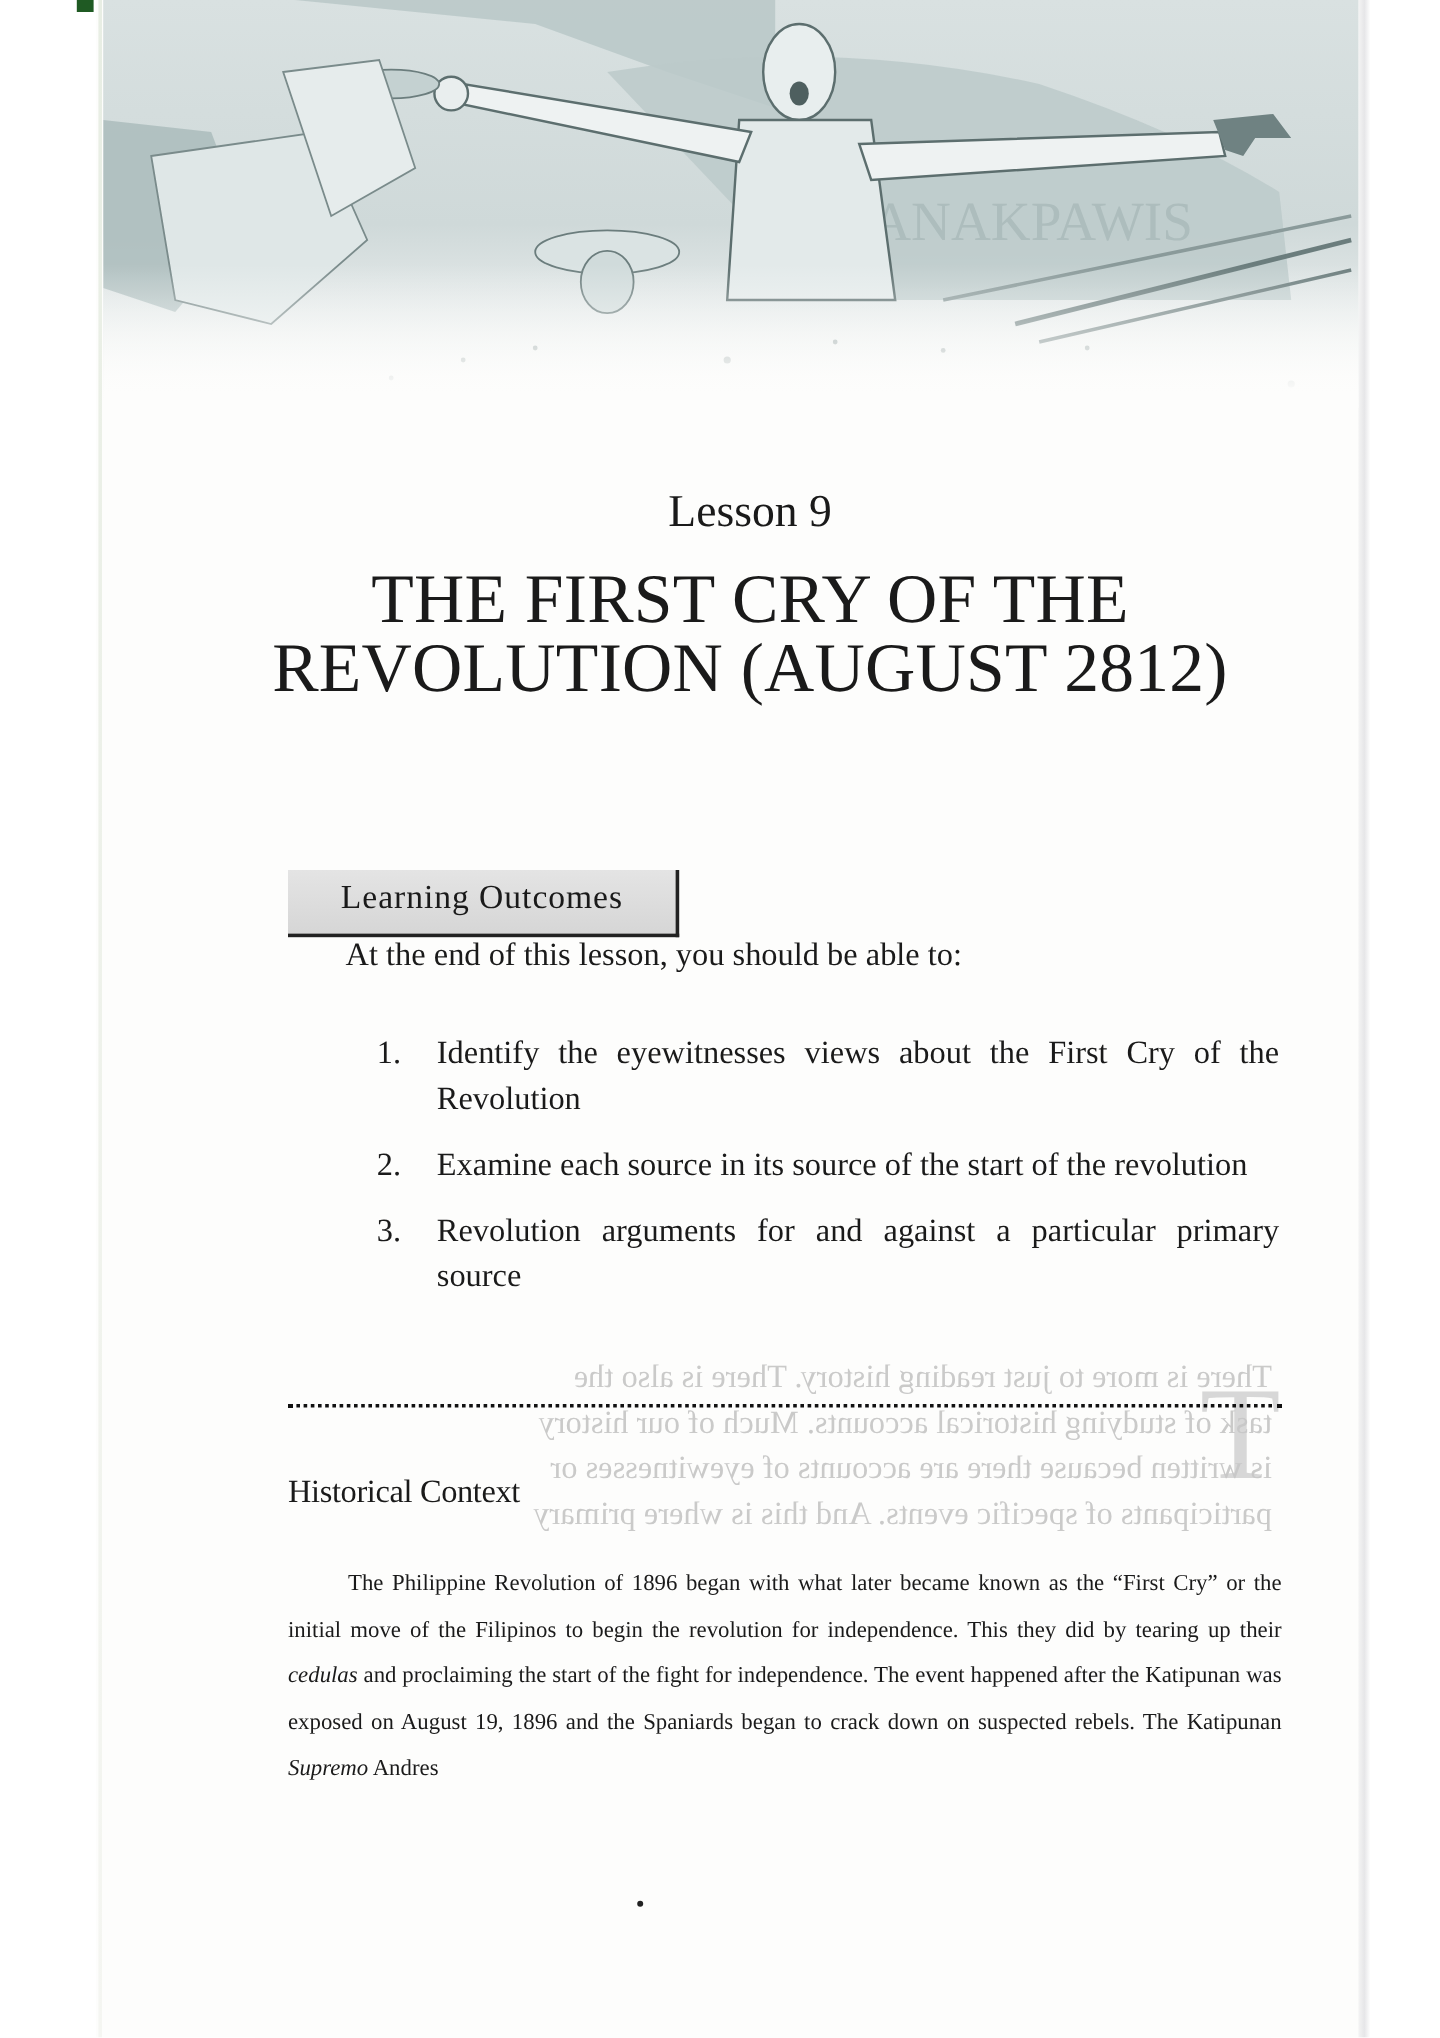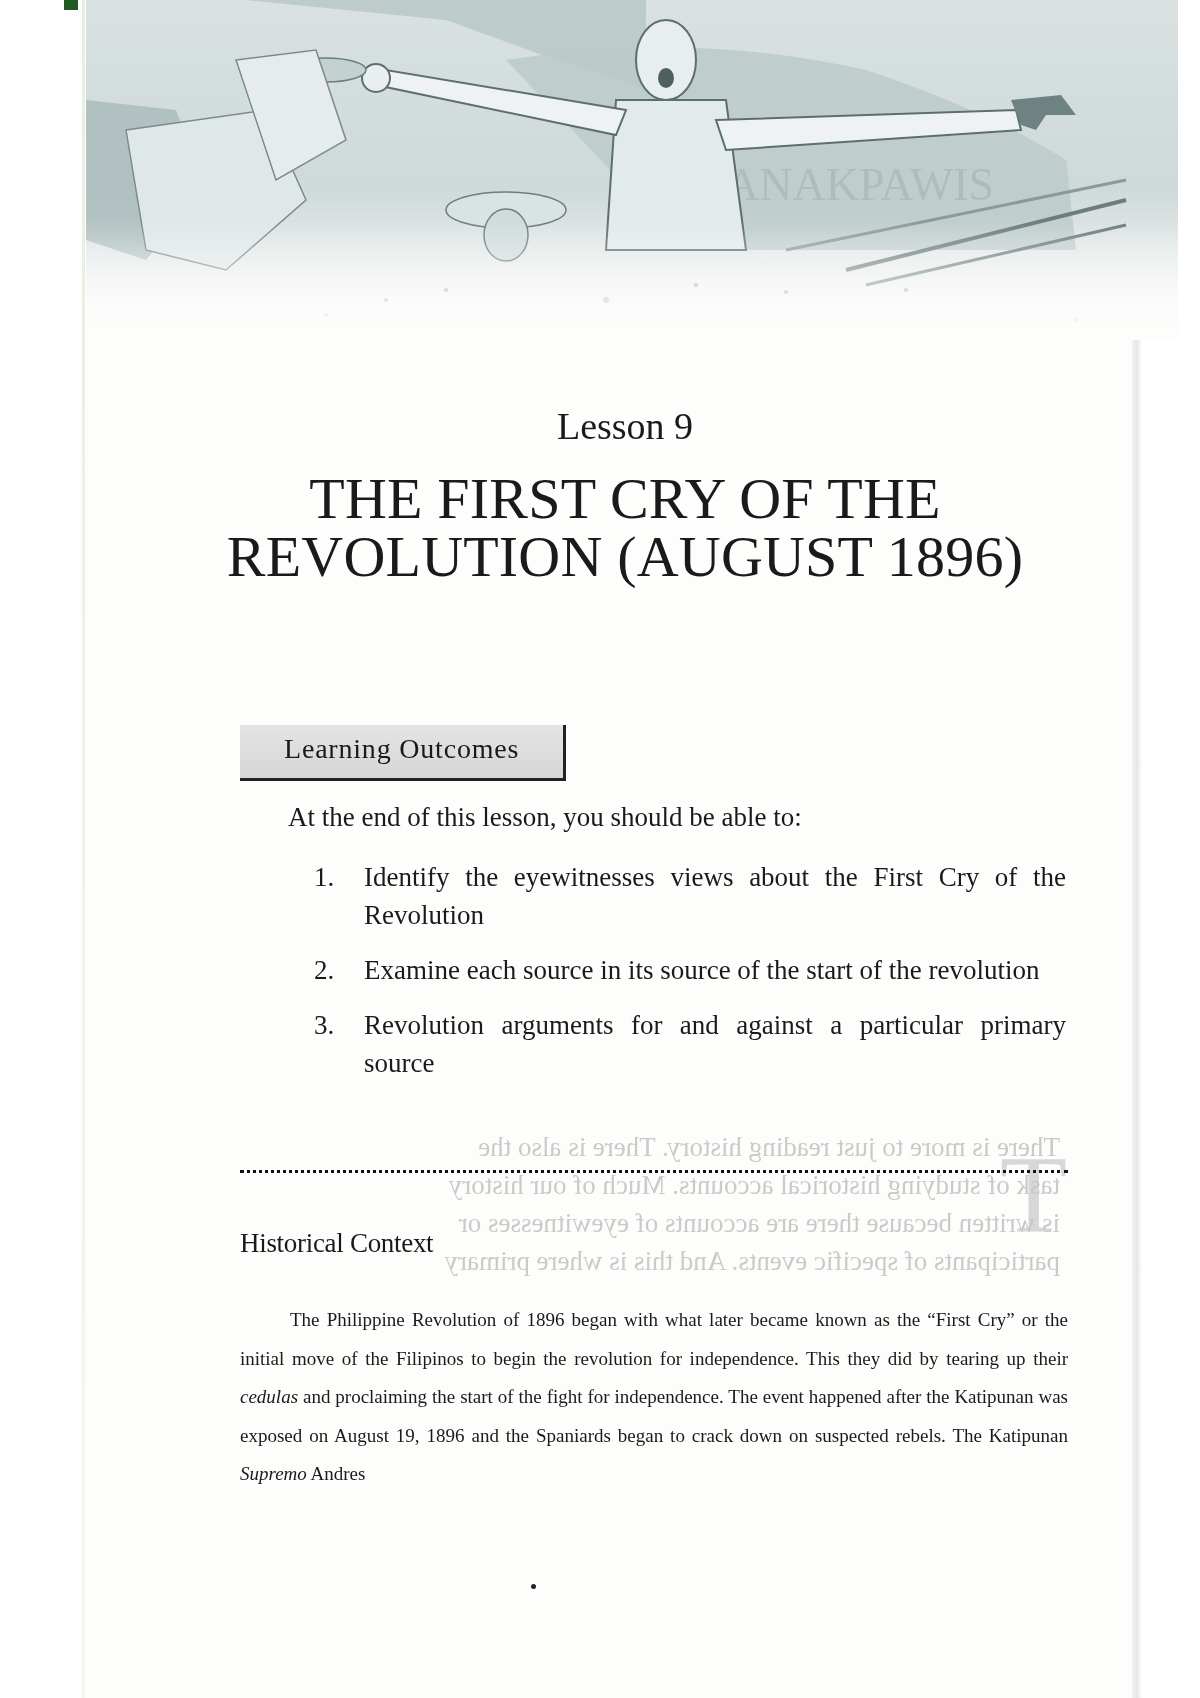--- a/index.html
+++ b/index.html
@@ -25,21 +25,20 @@
     position:absolute; left:64px; top:0; width:14px; height:10px; background:#1f5a23;
   }
   .corner-orange {
     position:absolute; left:1122px; top:0; width:18px; height:30px;
     background:#c2501a; border-bottom-left-radius:18px;
   }
   
   .banner {
     position:absolute; left:86px; top:0; width:1046px; height:340px; overflow:hidden;
     background:linear-gradient(180deg,#d9e1e1 0%, #cfd9d9 55%, #e9eded 80%, #fdfdfc 100%);
-    padding-left:46px;
   }
   .banner svg { position:absolute; left:0; top:0; }
   .banner-fade {
     position:absolute; left:0; bottom:0; width:100%; height:120px;
     background:linear-gradient(180deg, rgba(253,253,252,0) 0%, #fdfdfc 90%);
   }
   .lesson-number {
     position:absolute; left:0; width:1200px; top:403px; text-align:center;
     font-size:38px; line-height:46px; padding-left:50px; box-sizing:border-box;
   }
@@ -51,21 +50,21 @@
   .lo-box {
     position:absolute; left:240px; top:725px; width:326px; height:56px;
     background:linear-gradient(180deg,#e4e4e4,#d6d6d6);
     border-right:3px solid #222; border-bottom:3px solid #222;
     box-sizing:border-box;
   }
   .lo-label {
     position:absolute; left:24px; top:8px; font-size:28px; letter-spacing:0.8px;margin-left:20px;
   }
   .intro {
-    position:absolute; left:288px; top:800px; font-size:27px; line-height:34px;
+    position:absolute; left:288px; top:778px; font-size:27px; line-height:34px;
   }
   .outcomes {
     position:absolute; left:314px; top:858px; width:752px;
     list-style:none; margin:0; padding:0;
   }
   .outcome { display:flex; font-size:27px; line-height:38px; margin-bottom:17px; }
   .outcome-num { width:50px; flex:none; }
   .outcome-text { flex:1; text-align:justify; }
   .bleed {
     position:absolute; left:240px; width:820px; font-size:27px; line-height:38px;
@@ -143,21 +142,21 @@
       <circle cx="990" cy="320" r="3"></circle>
         <circle cx="240" cy="315" r="2"></circle>
     </g>
   </svg>
   <div class="banner-fade"></div>
 </div>
 
 <div class="lesson-number">Lesson 9</div>
 <div class="lesson-title">
   <div>THE FIRST CRY OF THE</div>
-  <div>REVOLUTION (AUGUST 1896)</div>
+  <div>REVOLUTION (AUGUST 2812)</div>
 </div>
 
 <div class="lo-box">
   <span class="lo-label">Learning Outcomes</span>
 </div>
 
 <div class="intro">At the end of this lesson, you should be able to:</div>
 
 <ol class="outcomes">
   <li class="outcome">

